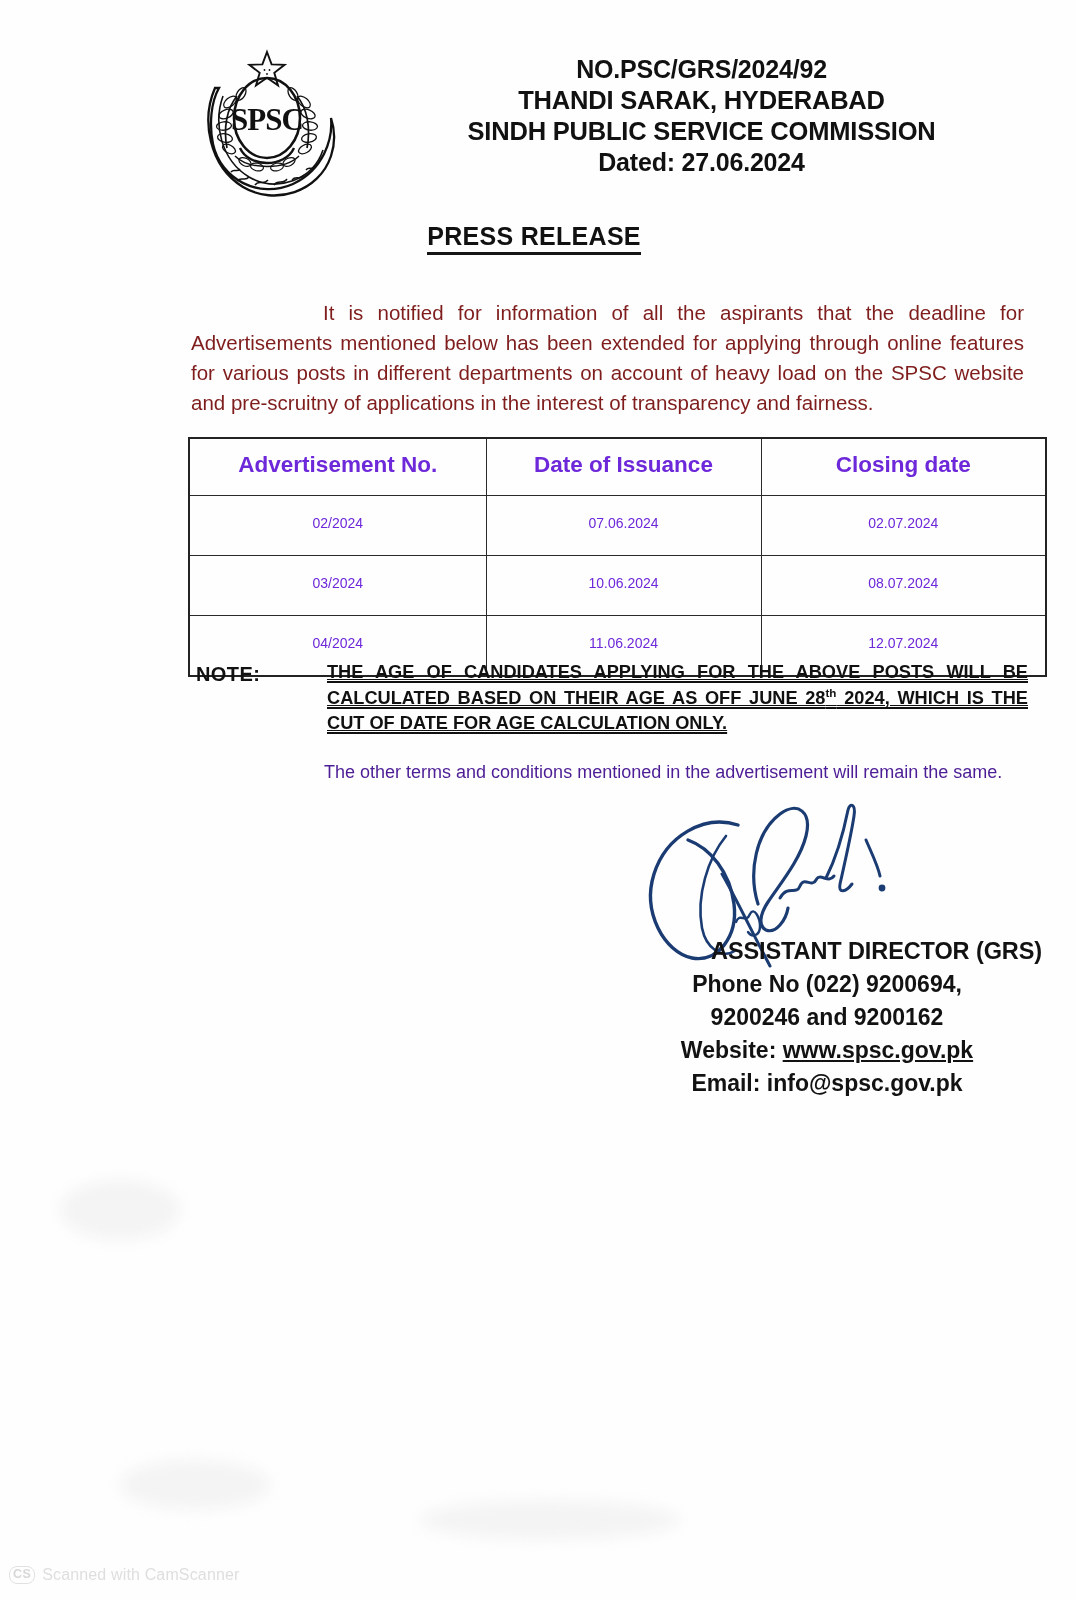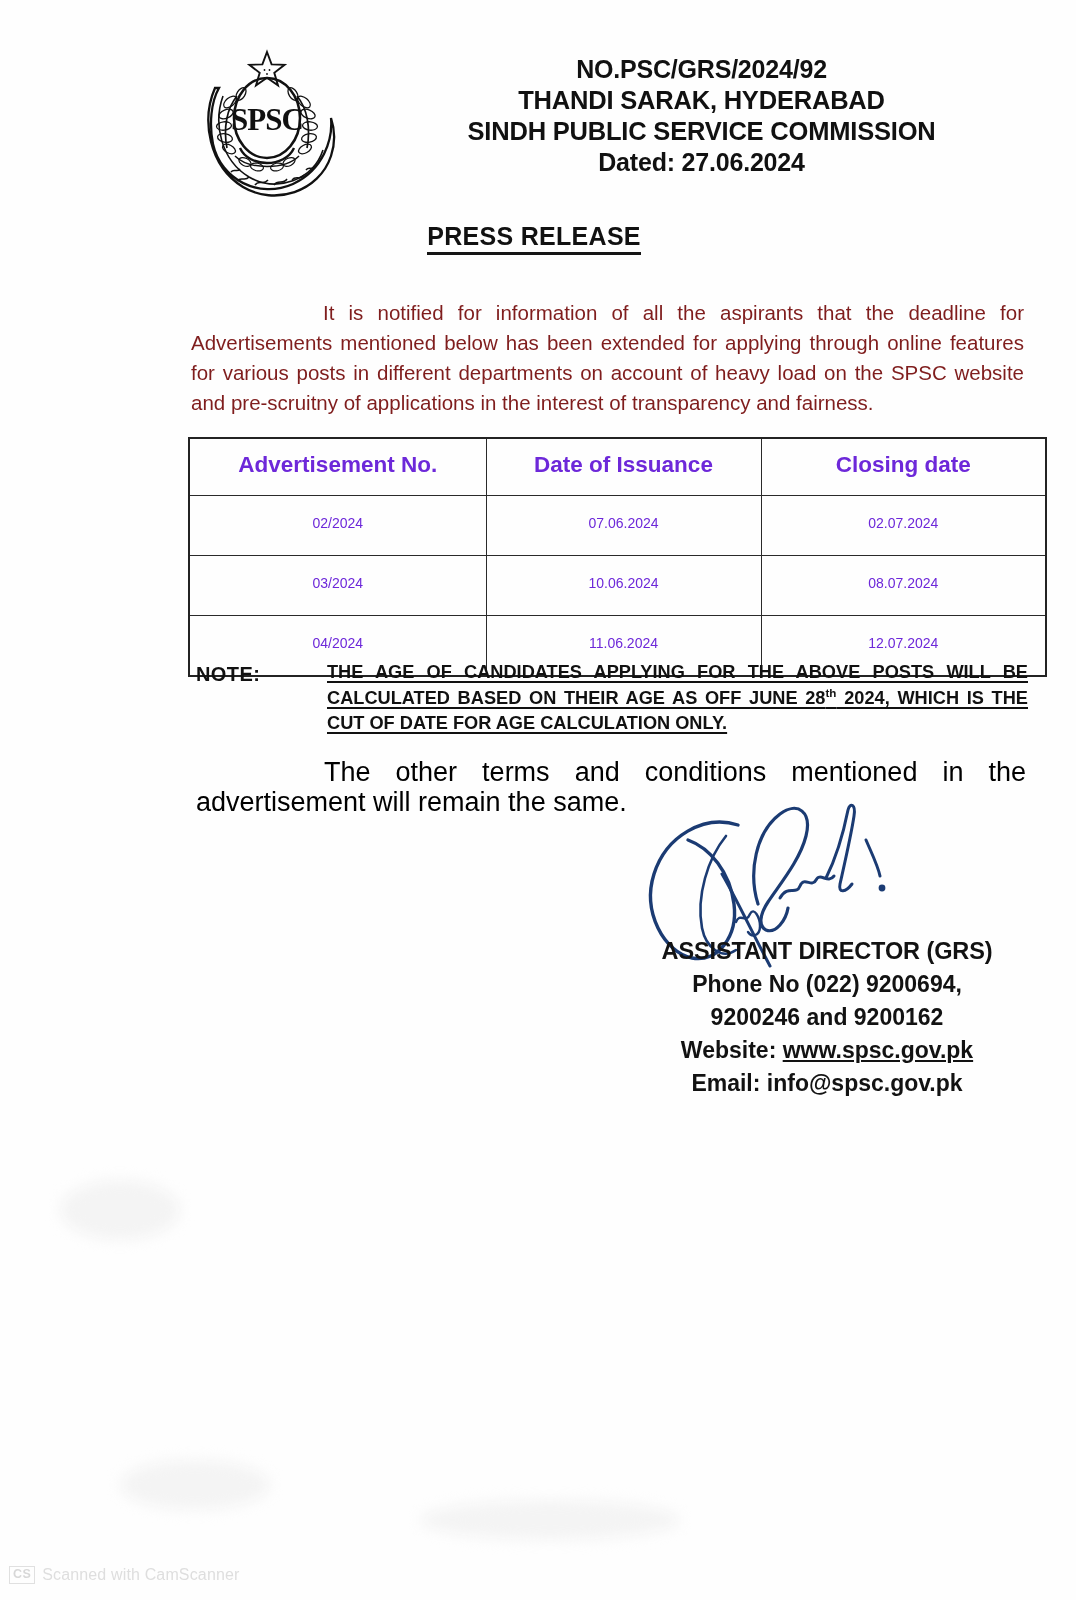--- a/index.html
+++ b/index.html
@@ -142,43 +142,44 @@
   }
   .note-body {
     margin-left: 131px;
     width: 701px;
     font-size: 18.2px;
     font-weight: bold;
     line-height: 25.5px;
     text-align: justify;
     text-justify: inter-word;
     color: #111;
+    text-decoration: underline;
   }
   .note-body .ul {
     text-decoration: underline;
     text-underline-offset: 3px;
     text-decoration-thickness: 1.6px;
   }
   .note-body sup {
     font-size: 0.64em;
     vertical-align: super;
     line-height: 0;
   }
 
   
   .closing {
     position: absolute;
     top: 757px;
     left: 196px;
     width: 830px;
-    font-size: 27px;
+    font-size: 18px;
     line-height: 30px;
     text-align: justify;
     text-indent: 128px;
-    color: #000000;
+    color: #4c1d95;
   }
 
   
   .sig-area {
     position: absolute;
     top: 792px;
     left: 612px;
     width: 430px;
     height: 330px;
   }
@@ -196,21 +197,21 @@
     width: 430px;
     text-align: center;
     font-weight: bold;
     color: #121212;
   }
   .sig-line {
     font-size: 23px;
     line-height: 33px;
     white-space: nowrap;
   }
-  .sig-line.designation { font-size: 23.5px; letter-spacing: -0.1px; }
+  .sig-line.designation { font-size: 23.5px; letter-spacing: -0.1px; text-align: right; }
   .sig-line .ul-link {
     text-decoration: underline;
     text-underline-offset: 2px;
     text-decoration-thickness: 2px;
   }
 
   
   .camscanner {
     position: absolute;
     left: 9px;
@@ -221,21 +222,21 @@
     opacity: 0.55;
   }
   .cs-badge {
     border: 1.6px solid #c8c8c8;
     color: #b9b9b9;
     font-size: 12.5px;
     font-weight: bold;
     letter-spacing: 0.4px;
     padding: 1px 3px 2px;
     line-height: 1;
-    border-radius: 0;
+    border-radius: 8px;
   }
   .cs-text {
     color: #c4c4c4;
     font-size: 16px;
     letter-spacing: 0.15px;
   }
 
   
   .smudge {
     position: absolute;

